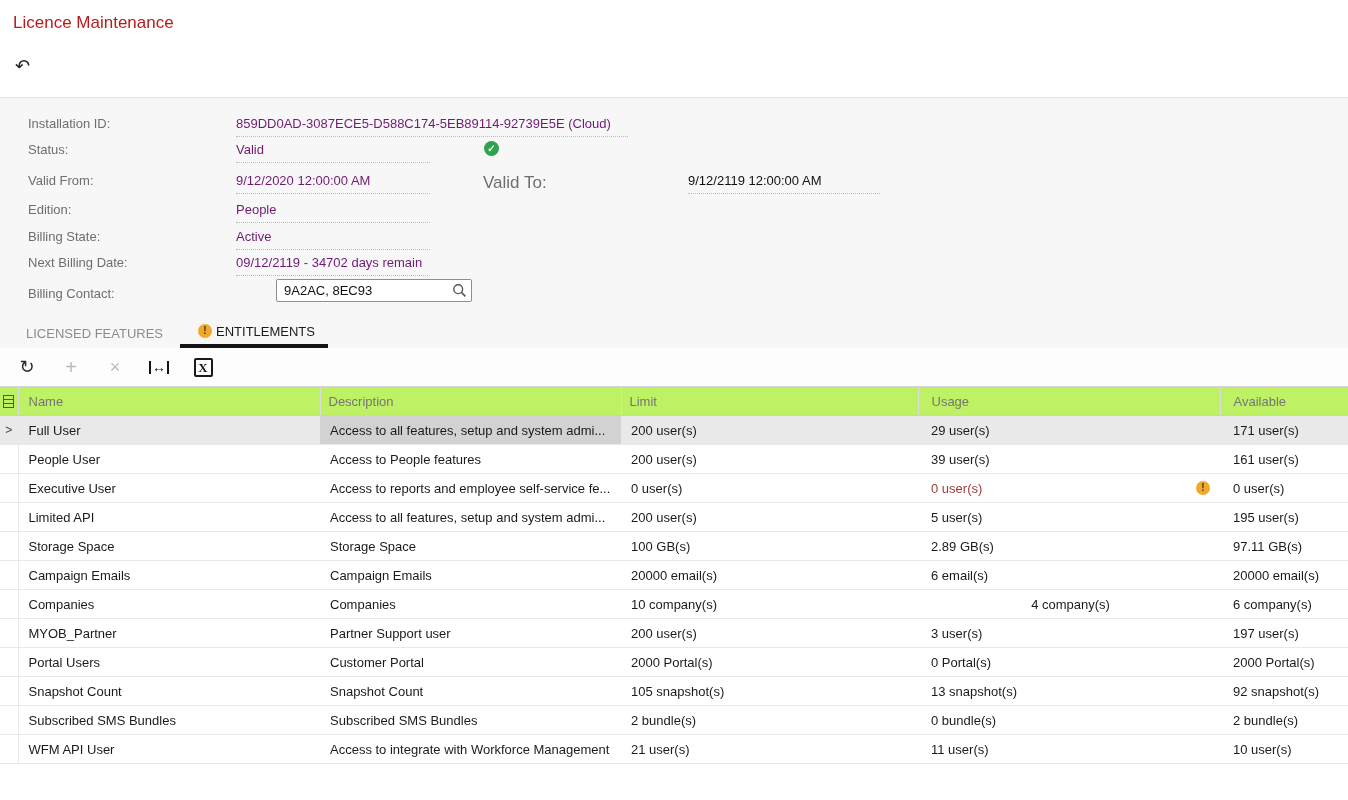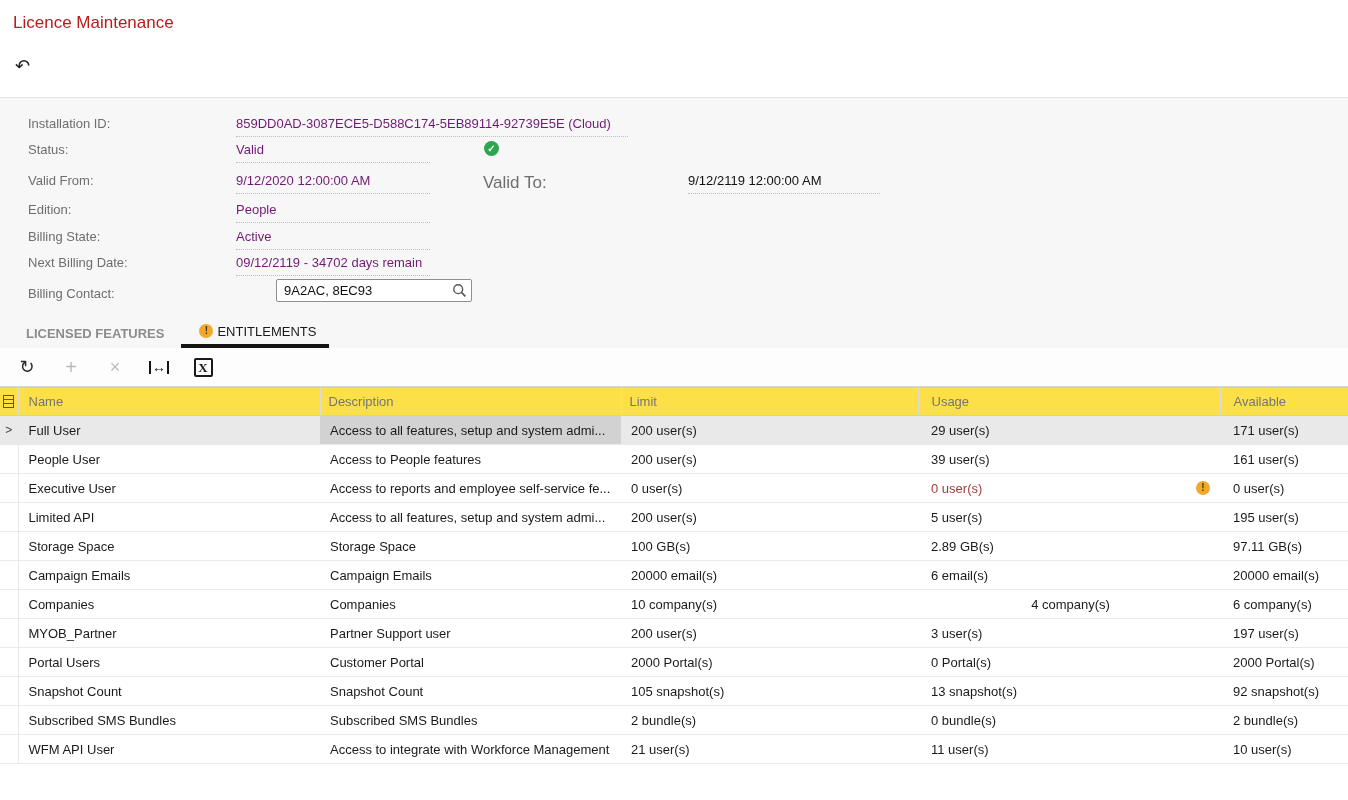--- a/index.html
+++ b/index.html
@@ -19,36 +19,36 @@
   .check-badge { position:absolute; left:484px; top:140px; width:15px; height:15px; border-radius:50%; background:#2da44e; color:#fff; font-size:10px; font-weight:bold; text-align:center; line-height:15px; }
   .validto-label { position:absolute; left:483px; top:172px; font-size:17px; color:#6e6e6e; }
   .validto-value { position:absolute; left:688px; top:172px; font-size:13px; color:#111; width:192px; padding-bottom:5px; border-bottom:1px dotted #bdbdbd; }
   .lookup-wrap { position:absolute; left:236px; top:278px; width:196px; height:23px;margin-left:40px; }
   .lookup-input { width:100%; height:100%; border:1px solid #8f8f8f; border-radius:2px; background:#fff; font-family:"Liberation Sans",sans-serif; font-size:13px; color:#111; padding:0 24px 0 7px; }
   .search-ico { position:absolute; right:5px; top:4px; width:15px; height:15px; }
 
   
   .tabs { position:absolute; left:0; top:318px; width:1348px; height:30px; display:flex; align-items:stretch; }
   .tab { font-size:13px; display:flex; align-items:center; cursor:pointer; }
-  .tab-inactive { margin-left:26px; color:#8c8c8c;font-weight:bold; }
+  .tab-inactive { margin-left:26px; color:#8c8c8c; }
   .tab-active { margin-left:17px; padding:0 13px 0 18px; color:#1a1a1a; border-bottom:4px solid #141414; gap:4px; }
   .warn-badge { display:inline-block; width:14px; height:14px; border-radius:50%; background:#f0a92b; color:#43390a; font-size:10px; font-weight:bold; text-align:center; line-height:14px; flex:none; }
 
   
   .toolbar { position:absolute; left:0; top:348px; width:1348px; height:39px; background:#fdfdfd; border-bottom:1px solid #d6d6d6; display:flex; align-items:center; padding-left:13px; gap:16px; }
   .tbtn { width:28px; height:28px; background:none; border:none; cursor:pointer; display:flex; align-items:center; justify-content:center; font-family:"Liberation Sans",sans-serif; }
   .ico-refresh { font-size:18px; color:#2b2b2b; }
   .ico-add { font-size:20px; color:#bbb; }
   .ico-del { font-size:18px; color:#bbb; }
   .ico-fit { font-size:14px; color:#141414; font-weight:bold; border-left:2px solid #141414; border-right:2px solid #141414; padding:0 1px; line-height:13px; }
   .ico-excel { width:19px; height:19px; border:2px solid #1a1a1a; border-radius:2px; font-family:"Liberation Serif",serif; font-weight:bold; font-size:13px; color:#1a1a1a; text-align:center; line-height:15px; }
 
   
   table.grid { position:absolute; left:0; top:387px; width:1348px; border-collapse:collapse; table-layout:fixed; font-size:13px; }
-  .grid th { height:28px; background:#fde047; color:#757575; font-weight:normal; text-align:left; padding:0 8px; border-top:1px solid #cfcfcf; border-bottom:1px solid #cfcfcf; border-right:1px solid #dcdcdc; white-space:nowrap; overflow:hidden; }
+  .grid th { height:28px; background:#bef264; color:#757575; font-weight:normal; text-align:left; padding:0 8px; border-top:1px solid #cfcfcf; border-bottom:1px solid #cfcfcf; border-right:1px solid #dcdcdc; white-space:nowrap; overflow:hidden; }
   .grid th:last-child { border-right:none; }
   .grid th.col-marker, .grid td.col-marker { padding:0 2px; text-align:center; }
   .grid td { height:29px; padding:0 10px; border-bottom:1px solid #e9e9e9; white-space:nowrap; overflow:hidden; color:#1b1b1b; }
   .grid td.col-marker { border-right:1px solid #e9e9e9; color:#444; font-size:12px; }
   .grid tr.selected td { background:#e9e9e9; }
   .grid tr.selected td.cell-active { background:#d2d2d2; }
   .usage-flex { display:flex; align-items:center; justify-content:space-between; }
   .usage-alert { color:#9e3b3b; }
   svg { display:block; }
 </style>

